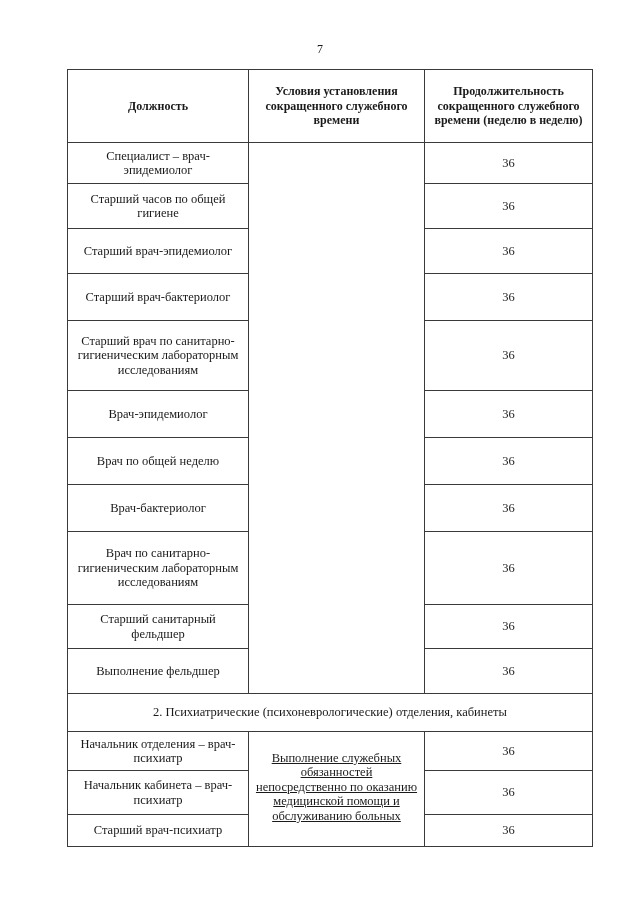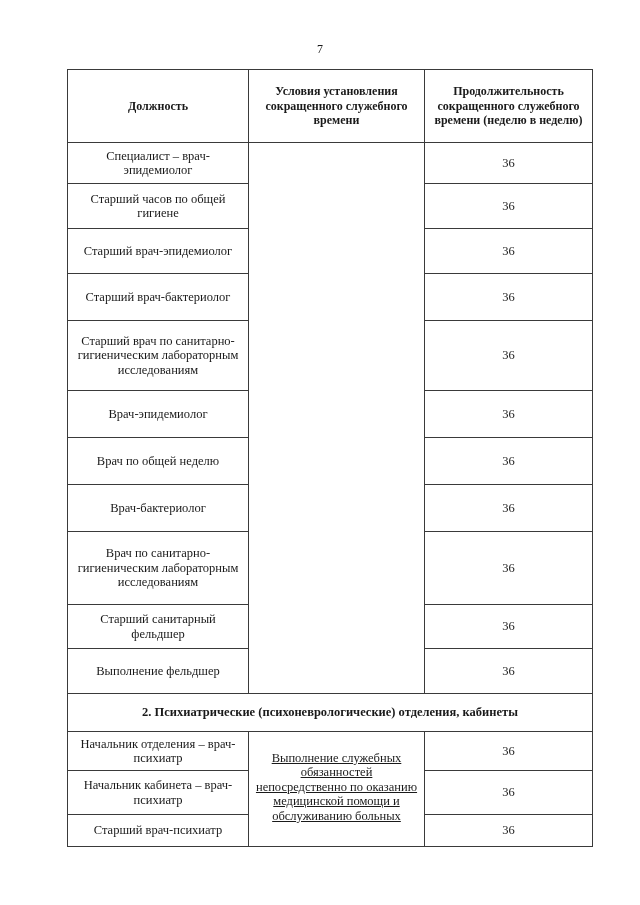--- a/index.html
+++ b/index.html
@@ -7,21 +7,21 @@
          font-family: "Liberation Serif", "DejaVu Serif", serif; color: #1a1a1a; }
   .page-number { position: absolute; top: 42px; left: 0; width: 640px; text-align: center;
                  font-size: 12px; }
   table { position: absolute; left: 67px; top: 69px; border-collapse: collapse;
           table-layout: fixed; width: 525px; }
   td, th { border: 1px solid #3a3a3a; text-align: center; vertical-align: middle;
            font-size: 12.5px; line-height: 14.5px; padding: 0 6px; font-weight: normal; }
   th { font-weight: bold; font-size: 12px; line-height: 14.5px; }
   .col1 { width: 181px; } .col2 { width: 176px; } .col3 { width: 168px; }
   .h-header { height: 72px; }
-  .section td { font-weight: bold; height: 37px; }
+  .section td { font-weight: normal; height: 37px; }
   .merged-empty { }
   .cond { vertical-align: middle; padding-bottom: 4px; text-decoration: underline; }
 </style>
 </head>
 <body>
 
 <div class="page-number">7</div>
 
 <table>
   <colgroup>

